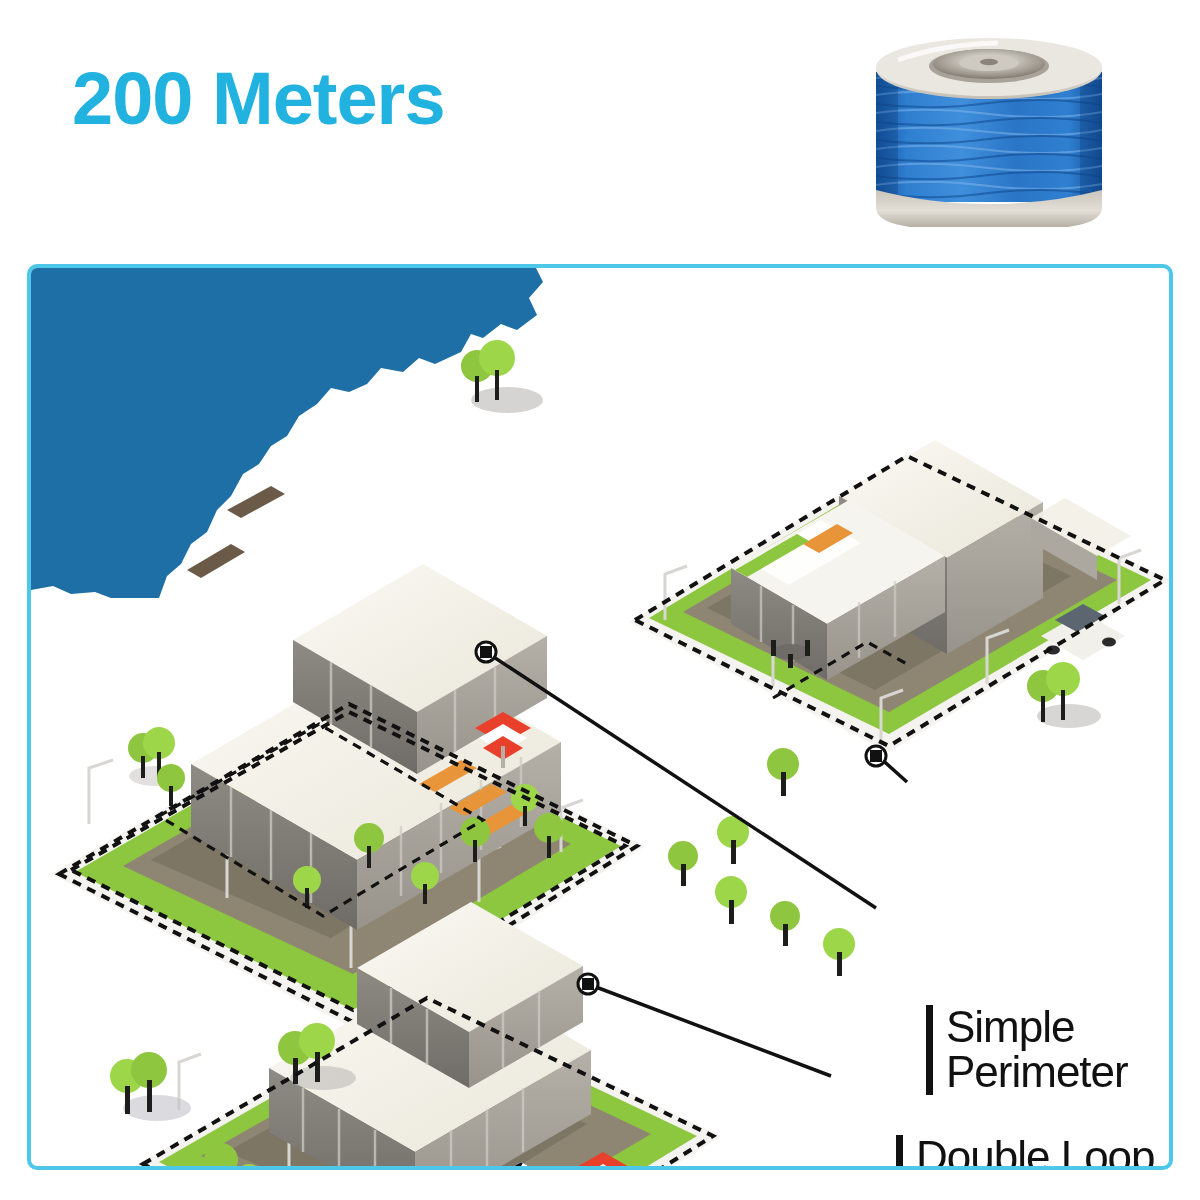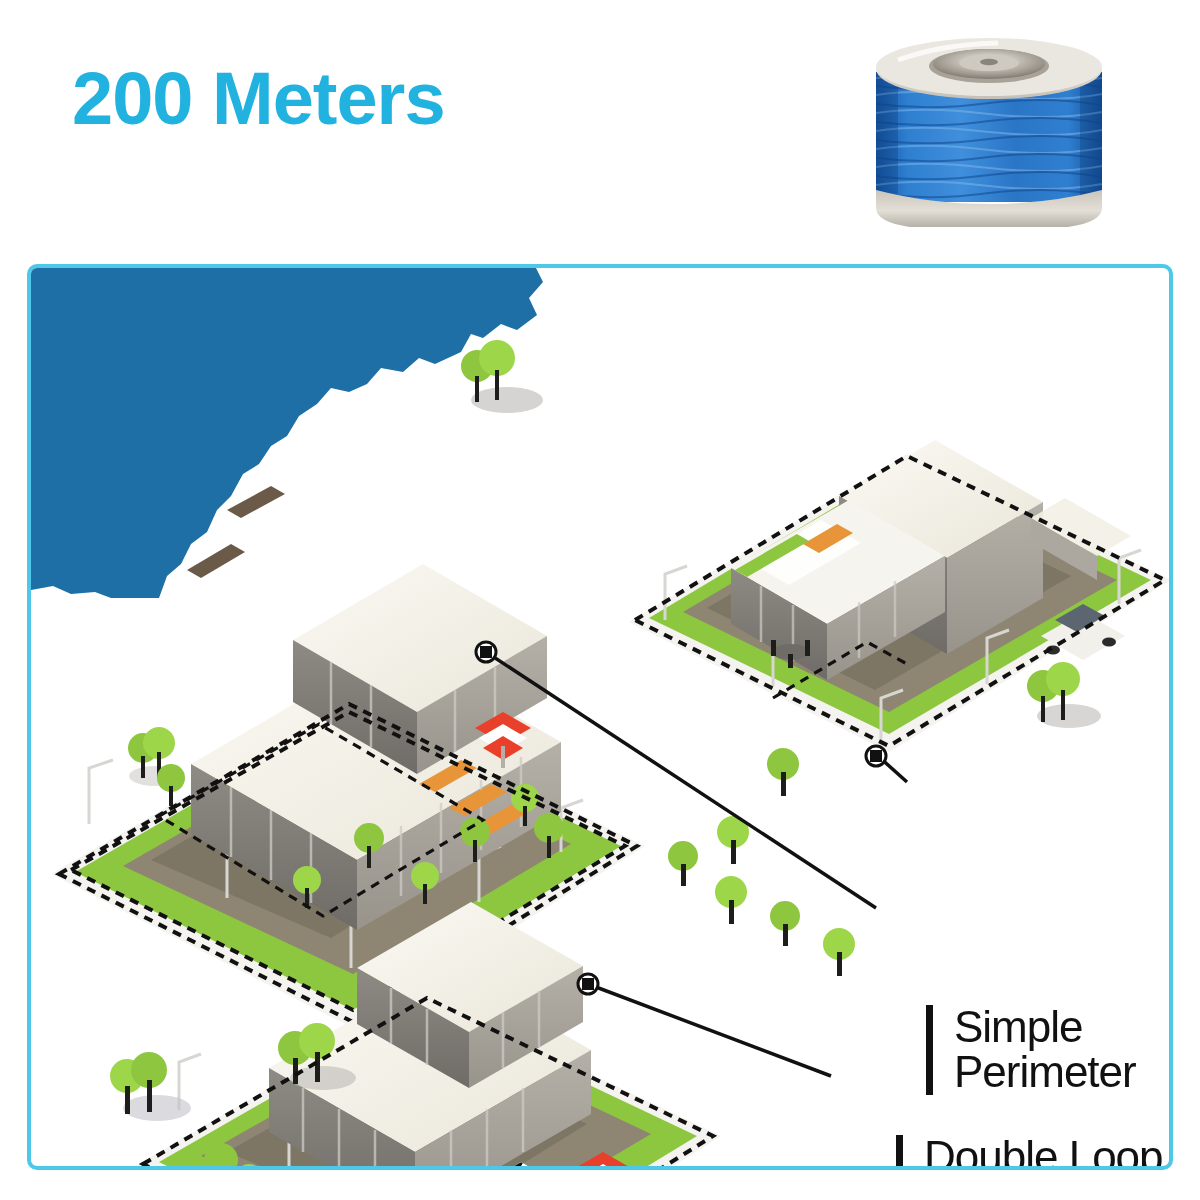--- a/index.html
+++ b/index.html
@@ -63,21 +63,20 @@
   #panel-svg {
     position: absolute;
     left: 0; top: 0;
   }
 
   
   .callout {
     position: absolute;
     display: flex;
     align-items: flex-end;
-    gap: 8px;
   }
   .callout-bar {
     width: 7px;
     background: #111111;
     margin-right: 13px;
     flex: none;
   }
   .callout-text {
     font-size: 44px;
     line-height: 1.03;

